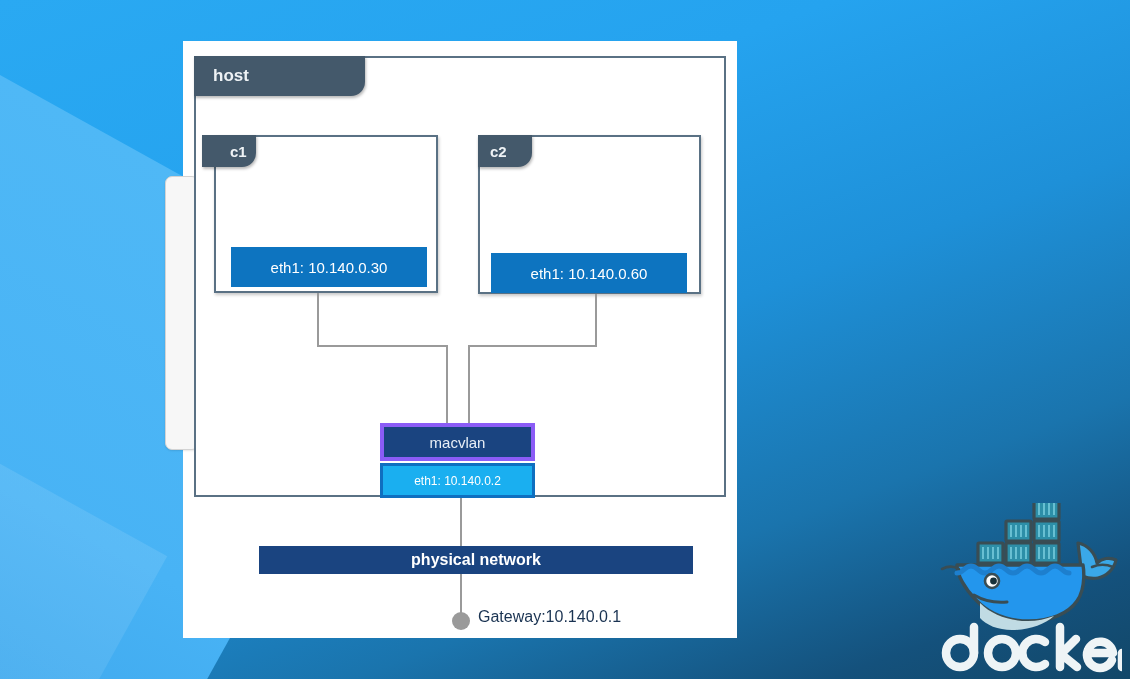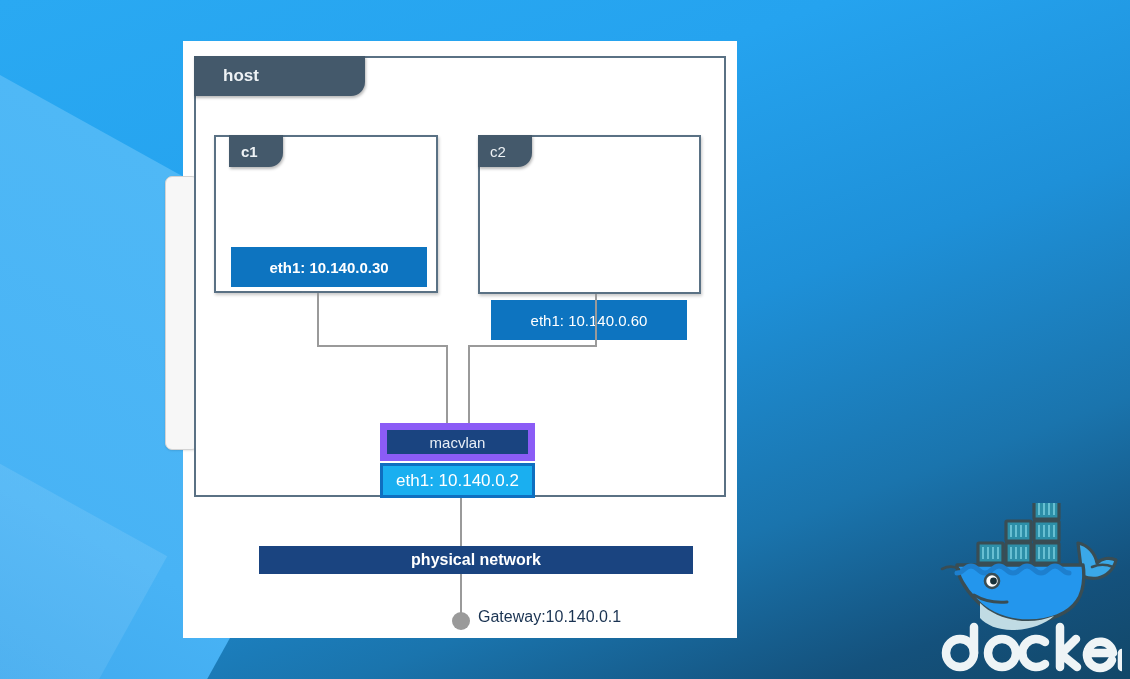--- a/index.html
+++ b/index.html
@@ -107,79 +107,79 @@
     color: #eef2f5;
     border-bottom-right-radius: 14px;
     display: flex;
     align-items: center;
     box-sizing: border-box;
     box-shadow: 1px 2px 3px rgba(0,0,0,0.28);
   }
   .tab-host {
     left: 11px; top: 15px;
     width: 171px; height: 40px;
-    padding-left: 29px;
+    padding-left: 19px;
     font-size: 17px;
     font-weight: bold;
   }
   .tab-c1 {
-    left: 46px; top: 94px;
+    left: 19px; top: 94px;
     width: 54px; height: 32px;
-    padding-left: 12px;
+    padding-left: 28px;
     font-size: 15px;
     font-weight: bold;
   }
   .tab-c2 {
     left: 295px; top: 94px;
     width: 54px; height: 32px;
     padding-left: 12px;
     font-size: 15px;
-    font-weight: normal;
+    font-weight: bold;
     text-align: right;
   }
 
   
   .eth-chip {
     position: absolute;
     background: #0d74c0;
     color: #ffffff;
     display: flex;
     align-items: center;
     justify-content: center;
     font-size: 15px;
     box-sizing: border-box;
   }
-  .eth-c1 { left: 48px;  top: 206px; width: 196px; height: 40px; font-weight: bold; }
-  .eth-c2 { left: 308px; top: 212px; width: 196px; height: 40px; margin-top: 47px; }
+  .eth-c1 { left: 48px;  top: 206px; width: 196px; height: 40px; }
+  .eth-c2 { left: 308px; top: 212px; width: 196px; height: 40px; }
 
   
   .macvlan-box {
     position: absolute;
     left: 197px; top: 382px;
     width: 155px; height: 38px;
     background: #1a4480;
-    border: 7px solid #8b5cf6;
+    border: 4px solid #8b5cf6;
     color: #e8eef6;
     display: flex;
     align-items: center;
     justify-content: center;
     font-size: 15px;
     box-sizing: border-box;
   }
   .macvlan-eth {
     position: absolute;
     left: 197px; top: 422px;
     width: 155px; height: 35px;
     background: #1aaff0;
     border: 3px solid #0f6fc0;
     color: #ffffff;
     display: flex;
     align-items: center;
     justify-content: center;
-    font-size: 17px;
+    font-size: 12px;
     box-sizing: border-box;
   }
 
   
   .phys-bar {
     position: absolute;
     left: 60px; top: 505px;
     width: 434px; height: 28px;
     background: #1a4480;
     color: #ffffff;

